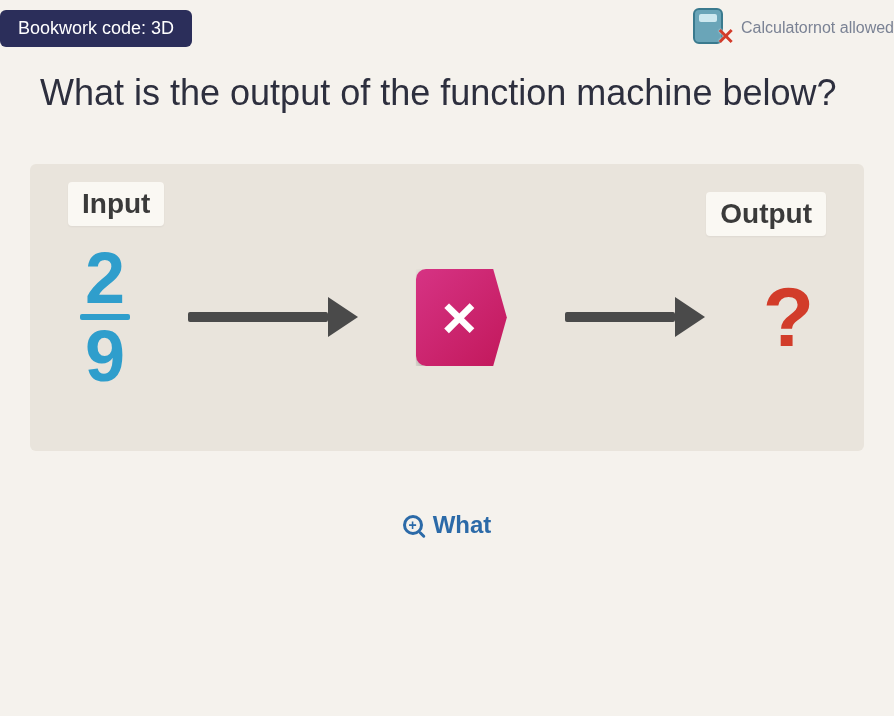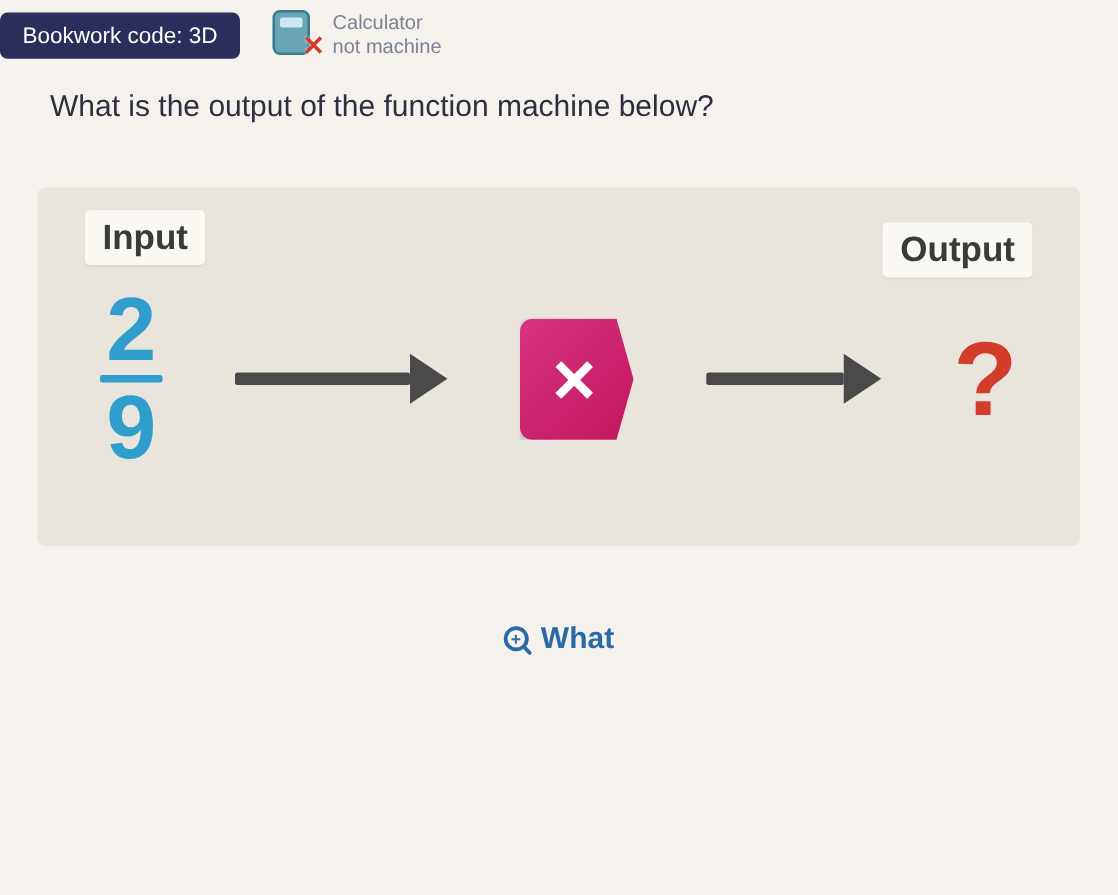--- a/index.html
+++ b/index.html
@@ -11,21 +11,21 @@
       font-family: -apple-system, BlinkMacSystemFont, "Segoe UI", Arial, sans-serif;
       background: #f5f2ed;
       width: 894px;
       height: 716px;
       overflow: hidden;
       position: relative;
     }
     .header {
       display: flex;
       align-items: center;
-      justify-content: flex-start;
+      justify-content: space-between;
       gap: 24px;
       padding: 8px 0 14px 0;
     }
     .bookwork-badge {
       background: #2b2e5a;
       color: #fff;
       padding: 8px 18px;
       border-radius: 6px;
       font-size: 18px;
       font-weight: 500;
@@ -63,28 +63,28 @@
       position: absolute;
       right: -4px;
       bottom: -2px;
       color: #d23c2a;
       font-weight: 900;
       font-size: 22px;
       text-shadow: 0 0 2px #fff;
     }
     .calc-text {
       display: flex;
-      flex-direction: column;
+      flex-direction: row;
       color: #7a8294;
       font-size: 16px;
       line-height: 1.2;
     }
     .question {
       color: #2d2f3e;
-      font-size: 24px;
+      font-size: 36px;
       font-weight: 400;
       padding: 10px 40px 30px 40px;
       text-align: left;
     }
     .machine-panel {
       background: #e9e4dc;
       margin: 20px 30px;
       border-radius: 6px;
       padding: 30px 40px 60px 40px;
       position: relative;
@@ -215,21 +215,21 @@
   <div class="bookwork-badge">Bookwork code: 3D</div>
   <div class="calc-block">
     <div class="calc-icon">
       <div class="calc-body">
           <div class="calc-screen"></div>
         </div>
       <div class="calc-x">✕</div>
     </div>
     <div class="calc-text">
       <span>Calculator</span>
-      <span>not machine</span>
+      <span>not allowed</span>
     </div>
   </div>
 </div>
 
 <div class="question">What is the output of the function machine below?</div>
 
 <div class="machine-panel">
   <div class="label-box input-label">Input</div>
   <div class="label-box output-label">Output</div>
 

